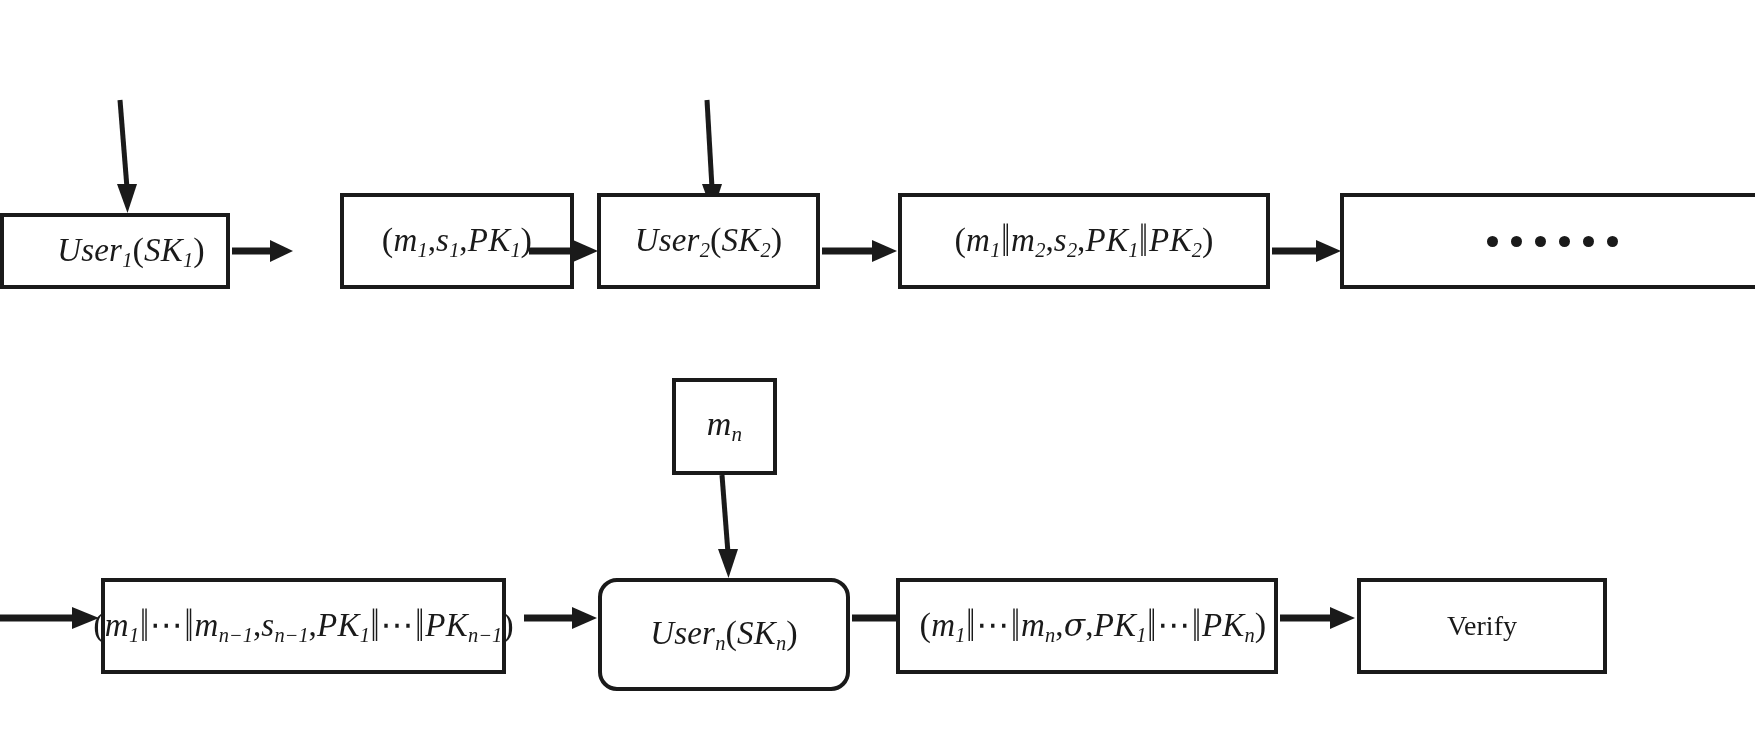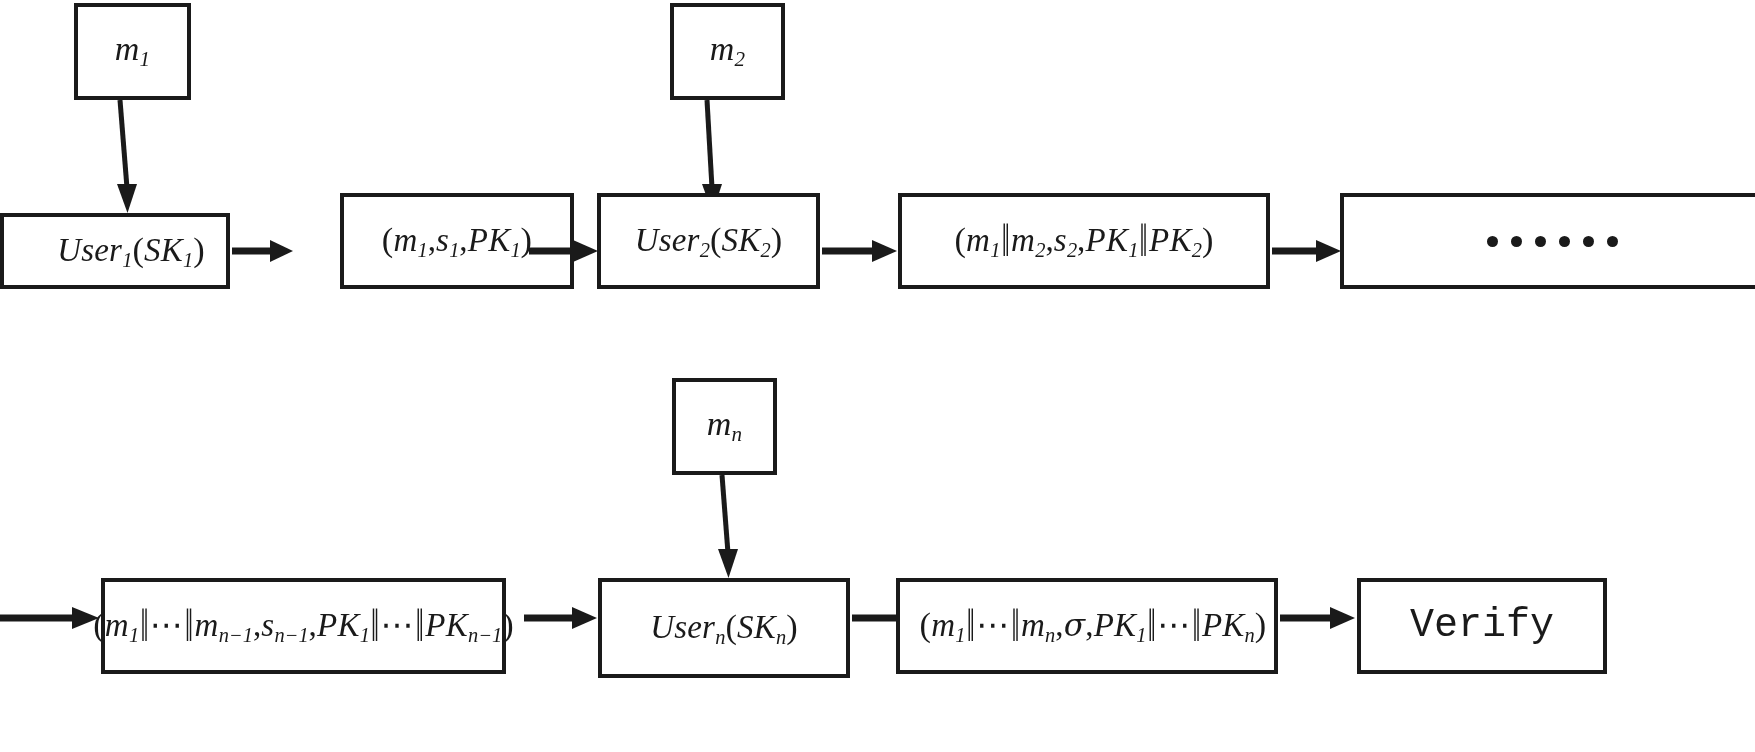--- a/index.html
+++ b/index.html
@@ -52,22 +52,22 @@
     margin: 0 1px;
   }
   .math .dots {
     font-style: normal;
     letter-spacing: 1px;
   }
   .math .comma { font-style: normal; }
   .math .sig { font-style: italic; font-family: "DejaVu Serif", serif; font-size: 0.95em; }
   .plain {
     font-style: normal;
-    font-size: 40px;
-    font-family: Liberation Mono, monospace;
+    font-size: 28px;
+    font-family: Liberation Serif, serif;
   }
   .msgbox .math { font-size: 34px; }
   .ellipsis-dots {
     display: flex;
     align-items: center;
     gap: 13px;
   }
   .ellipsis-dots i {
     display: block;
     width: 11px;
@@ -78,23 +78,20 @@
   .arrow {
     position: absolute;
   }
   .arrow svg { display: block; overflow: visible; }
 </style>
 </head>
 <body>
 
 <div id="canvas">
 
-  <div class="node msgbox" style="left:74px; top:3px; width:117px; height:97px;">
-    <span class="math"><span>m</span><sub>1</sub></span>
-  </div>
 
   <div class="arrow" style="left:104px; top:100px; width:40px; height:114px;">
     <svg width="40" height="114" viewBox="0 0 40 114">
       <path d="M16,0 L23,88" stroke="#1a1a1a" stroke-width="5" fill="none"></path>
       <path d="M13,84 L33,84 L23.5,113 Z" fill="#1a1a1a"></path>
     </svg>
   </div>
 
   <div class="node" style="left:0px; top:213px; width:230px; height:76px;padding-left:32px;">
     <span class="math"><span>User</span><sub>1</sub><span class="par">(</span><span>SK</span><sub>1</sub><span class="par">)</span></span>
@@ -111,23 +108,20 @@
     <span class="math"><span class="par">(</span><span>m</span><sub>1</sub><span class="comma">,</span><span>s</span><sub>1</sub><span class="comma">,</span><span>PK</span><sub>1</sub><span class="par">)</span></span>
   </div>
 
   <div class="arrow" style="left:529px; top:236px; width:70px; height:30px;">
     <svg width="70" height="30" viewBox="0 0 70 30">
       <path d="M0,15 L48,15" stroke="#1a1a1a" stroke-width="7" fill="none"></path>
       <path d="M44,4 L44,26 L69,15 Z" fill="#1a1a1a"></path>
     </svg>
   </div>
 
-  <div class="node msgbox" style="left:670px; top:3px; width:115px; height:97px;">
-    <span class="math"><span>m</span><sub>2</sub></span>
-  </div>
 
   <div class="arrow" style="left:692px; top:100px; width:40px; height:114px;">
     <svg width="40" height="114" viewBox="0 0 40 114">
       <path d="M15,0 L20,88" stroke="#1a1a1a" stroke-width="5" fill="none"></path>
       <path d="M10,84 L30,84 L20.5,113 Z" fill="#1a1a1a"></path>
     </svg>
   </div>
 
   <div class="node" style="left:597px; top:193px; width:223px; height:96px;">
     <span class="math"><span>User</span><sub>2</sub><span class="par">(</span><span>SK</span><sub>2</sub><span class="par">)</span></span>
@@ -184,21 +178,21 @@
     <span class="math"><span class="par">(</span><span>m</span><sub>1</sub><span class="bar">‖</span><span class="dots">⋯</span><span class="bar">‖</span><span>m</span><sub>n−1</sub><span class="comma">,</span><span>s</span><sub>n−1</sub><span class="comma">,</span><span>PK</span><sub>1</sub><span class="bar">‖</span><span class="dots">⋯</span><span class="bar">‖</span><span>PK</span><sub>n−1</sub><span class="par">)</span></span>
   </div>
 
   <div class="arrow" style="left:524px; top:603px; width:74px; height:30px;">
     <svg width="74" height="30" viewBox="0 0 74 30">
       <path d="M0,15 L52,15" stroke="#1a1a1a" stroke-width="7" fill="none"></path>
       <path d="M48,4 L48,26 L73,15 Z" fill="#1a1a1a"></path>
     </svg>
   </div>
 
-  <div class="node" style="left:598px; top:578px; width:252px; height:100px;">
+  <div class="node" style="left:598px; top:578px; width:252px; height:113px;border-radius:19px;">
     <span class="math"><span>User</span><sub>n</sub><span class="par">(</span><span>SK</span><sub>n</sub><span class="par">)</span></span>
   </div>
 
   <div class="arrow" style="left:852px; top:603px; width:76px; height:30px;">
     <svg width="76" height="30" viewBox="0 0 76 30">
       <path d="M0,15 L54,15" stroke="#1a1a1a" stroke-width="7" fill="none"></path>
       <path d="M50,4 L50,26 L75,15 Z" fill="#1a1a1a"></path>
     </svg>
   </div>
 

